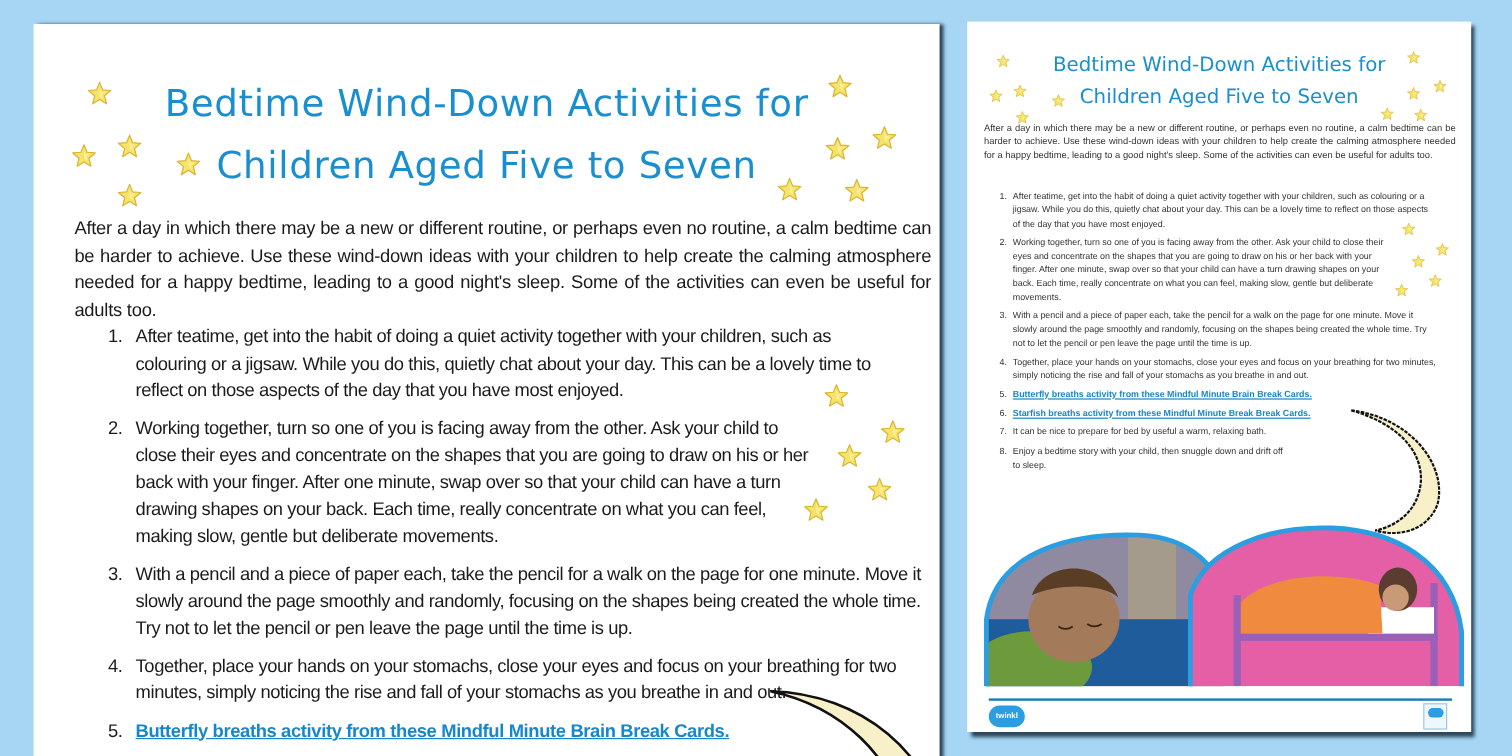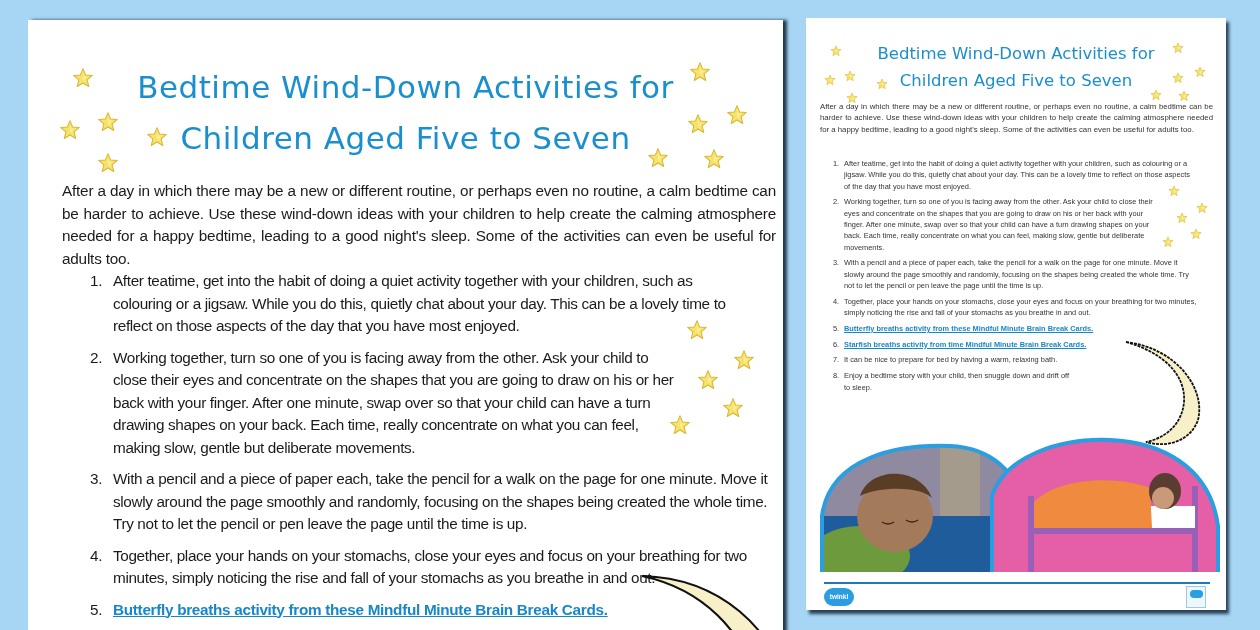--- a/index.html
+++ b/index.html
@@ -293,22 +293,22 @@
     </div>
 
   <p class="t-intro">After a day in which there may be a new or different routine, or perhaps even no routine, a calm bedtime can be harder to achieve. Use these wind-down ideas with your children to help create the calming atmosphere needed for a happy bedtime, leading to a good night's sleep. Some of the activities can even be useful for adults too.</p>
 
   <ol class="t-list">
     <li><span class="num">1.</span><span class="text">After teatime, get into the habit of doing a quiet activity together with your children, such as colouring or a jigsaw. While you do this, quietly chat about your day. This can be a lovely time to reflect on those aspects of the day that you have most enjoyed.</span></li>
     <li style="width:320px;"><span class="num">2.</span><span class="text">Working together, turn so one of you is facing away from the other. Ask your child to close their eyes and concentrate on the shapes that you are going to draw on his or her back with your finger. After one minute, swap over so that your child can have a turn drawing shapes on your back. Each time, really concentrate on what you can feel, making slow, gentle but deliberate movements.</span></li>
     <li><span class="num">3.</span><span class="text">With a pencil and a piece of paper each, take the pencil for a walk on the page for one minute. Move it slowly around the page smoothly and randomly, focusing on the shapes being created the whole time. Try not to let the pencil or pen leave the page until the time is up.</span></li>
     <li><span class="num">4.</span><span class="text">Together, place your hands on your stomachs, close your eyes and focus on your breathing for two minutes, simply noticing the rise and fall of your stomachs as you breathe in and out.</span></li>
     <li class="link-item"><span class="num">5.</span><span class="text">Butterfly breaths activity from these Mindful Minute Brain Break Cards.</span></li>
-    <li class="link-item"><span class="num">6.</span><span class="text">Starfish breaths activity from time Mindful Minute Brain Break Cards.</span></li>
-    <li><span class="num">7.</span><span class="text">It can be nice to prepare for bed by having a warm, relaxing bath.</span></li>
+    <li class="link-item"><span class="num">6.</span><span class="text">Starfish breaths activity from these Mindful Minute Break Break Cards.</span></li>
+    <li><span class="num">7.</span><span class="text">It can be nice to prepare for bed by useful a warm, relaxing bath.</span></li>
     <li class="short"><span class="num">8.</span><span class="text">Enjoy a bedtime story with your child, then snuggle down and drift off to sleep.</span></li>
   </ol>
 
   <div class="t-moon">
     <svg viewBox="0 0 100 110" width="100" height="110">
       <path d="M20 4 C 70 10, 100 50, 92 82 C 84 104, 60 110, 40 104 C 60 100, 76 86, 78 64 C 80 36, 56 14, 20 4 Z" fill="#f8f0c8" stroke="#111" stroke-width="1.8" stroke-dasharray="3 1"></path>
     </svg>
   </div>
 
   <div class="scene">

